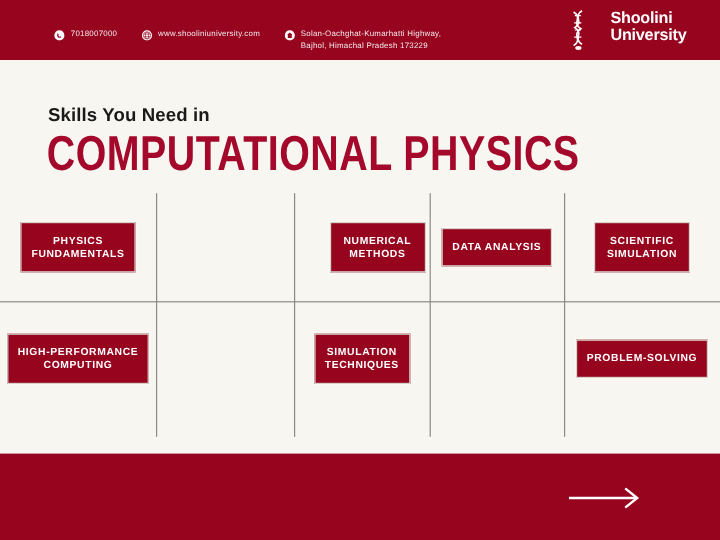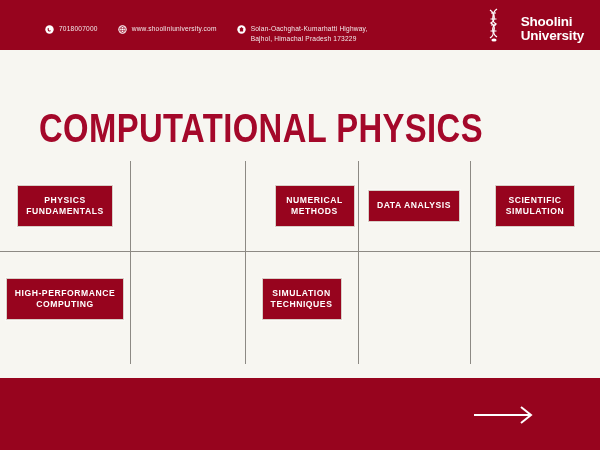--- a/index.html
+++ b/index.html
@@ -16,22 +16,22 @@
   }
 
   
   .header {
     position:absolute; left:0; top:0;
     width:600px; height:50px;
     background:#97041e;
     display:flex; align-items:center; justify-content:flex-end;
   }
   .logo {
-    display:flex; align-items:flex-end;
-    margin-right:16px;
+    display:flex; align-items:flex-start;
+    margin-right:28px;
     gap:19px;
   }
   .logo-mark { width:16px; height:34px; display:block; }
   .logo-text {
     display:flex; flex-direction:column;
     line-height:1.0;
     color:#ffffff;
   }
   .logo-text span {
     font-size:13.5px;
@@ -124,20 +124,21 @@
         <path d="M5 5 L10 5 M4.5 11 L10.5 11 M5 17 L10 17 M4.5 23 L10.5 23" stroke="#ffffff" stroke-width="1"></path>
         <ellipse cx="8" cy="32" rx="2.6" ry="1.6" fill="#ffffff"></ellipse>
       </svg>
       <div class="logo-text">
         <span>Shoolini</span>
         <span>University</span>
       </div>
     </div>
   </div>
 
+  <div class="kicker">Skills You Need in</div>
   <div class="headline">COMPUTATIONAL PHYSICS</div>
 
   <div class="grid">
     <div class="vline" style="left:130px;"></div>
     <div class="vline" style="left:245px;"></div>
     <div class="vline" style="left:358px;"></div>
     <div class="vline" style="left:470px;"></div>
     <div class="hline"></div>
 
     <div class="cell" style="left:2px;   top:0;  width:126px;">
@@ -156,20 +157,23 @@
 SIMULATION</div>
       </div>
 
     <div class="cell" style="left:2px;   top:93px; width:126px;">
         <div class="chip">HIGH-PERFORMANCE
 COMPUTING</div>
       </div>
     <div class="cell" style="left:247px; top:93px; width:109px;">
         <div class="chip">SIMULATION
 TECHNIQUES</div>
+      </div>
+    <div class="cell" style="left:472px; top:93px; width:126px;">
+        <div class="chip">PROBLEM-SOLVING</div>
       </div>
   </div>
 
   <div class="footer"></div>
 
   <div class="footer-items">
 
     <div class="fitem">
       <svg class="cicon" viewBox="0 0 12 12">
         <circle cx="6" cy="6" r="5.6" fill="#ffffff"></circle>

